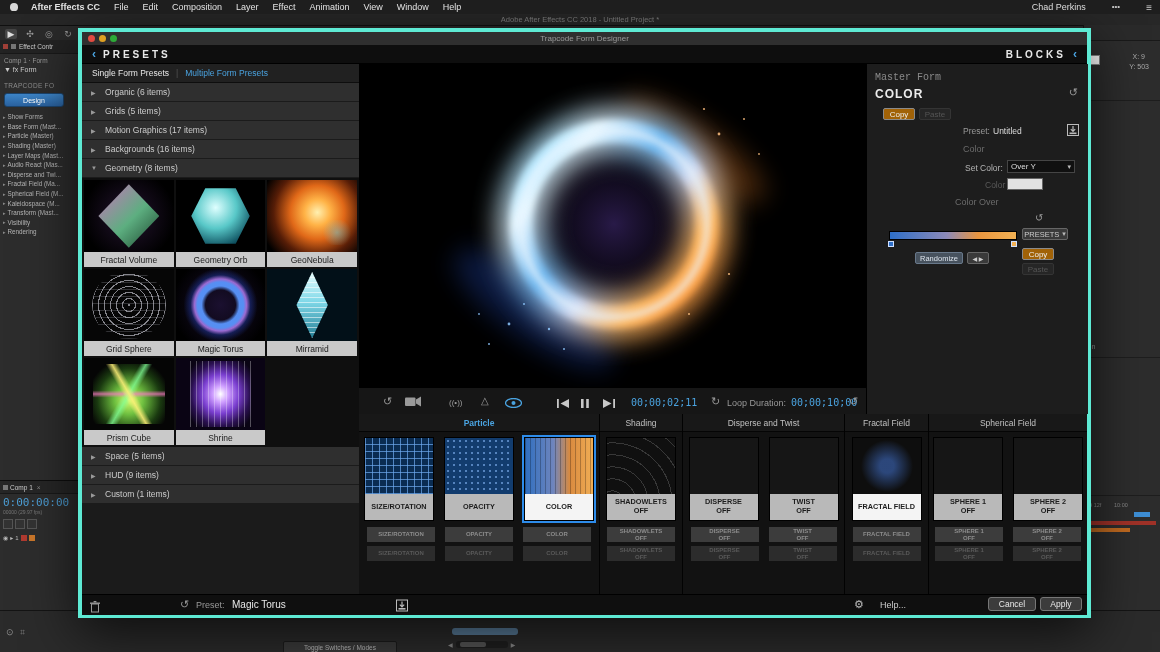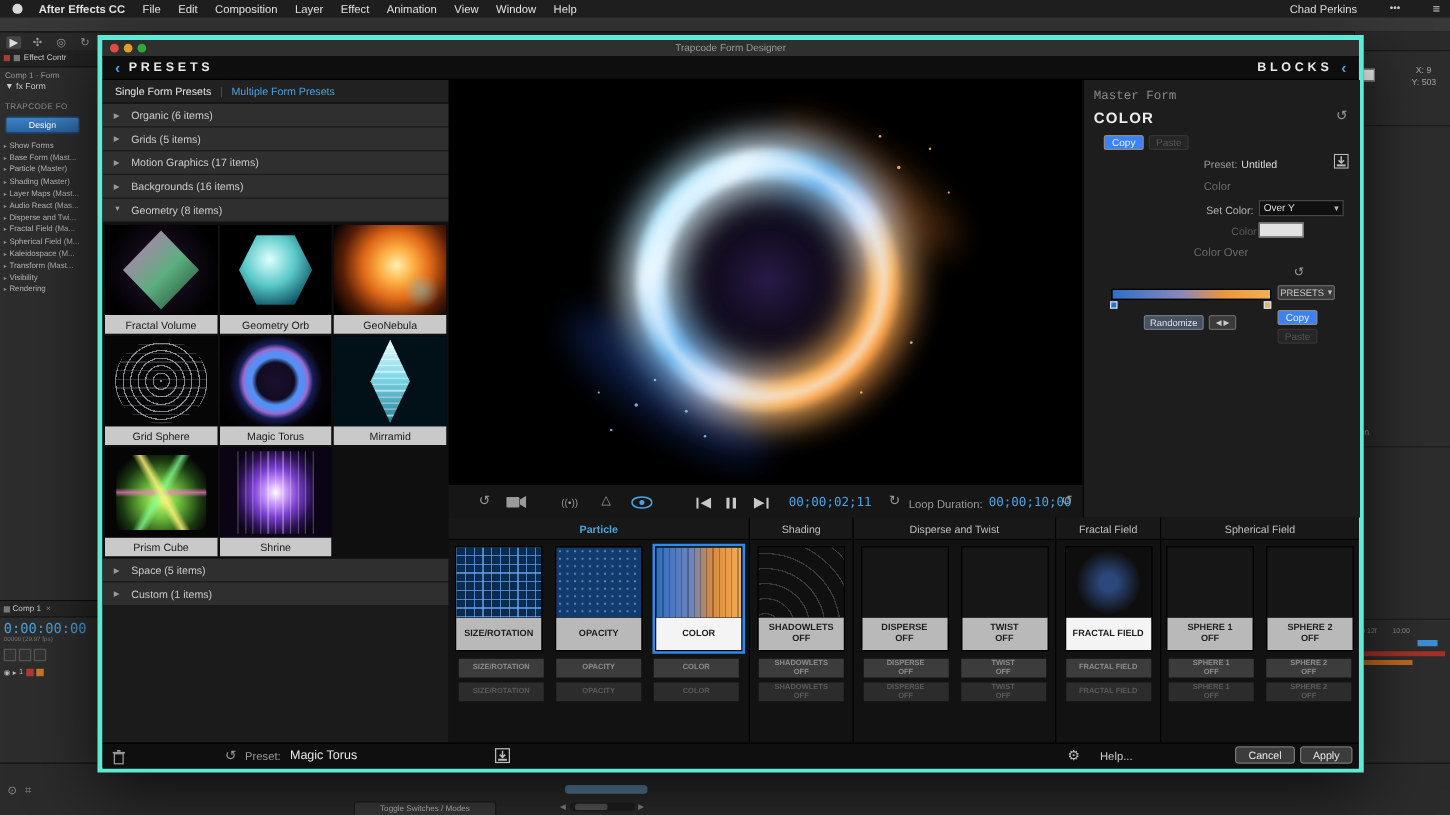--- a/index.html
+++ b/index.html
@@ -145,21 +145,21 @@
   .tr.small{font-size:9px;color:#999;font-weight:normal;}
 
   
   .inspector{position:absolute;top:32px;left:784px;width:221px;height:350px;background:#1d1d1d;border-left:1px solid #000;}
   .inspector .abs{position:absolute;}
   .ins-context{left:8px;top:8px;font-size:10px;color:#8a8a8a;font-family:Liberation Mono, monospace;}
   .ins-title{left:8px;top:23px;font-size:12px;color:#ececec;letter-spacing:1px;font-weight:bold;}
   .ico-reset{color:#9a9a9a;font-size:11px;}
   .btn{height:12px;font-size:8px;display:flex;align-items:center;justify-content:center;border-radius:2px;
        box-sizing:border-box;padding:0 4px;}
-  .btn-lit{background:#3b82f6;border:1px solid #8a8a8a;color:#eee;}
+  .btn-lit{background:#a16207;border:1px solid #8a8a8a;color:#eee;}
   .btn-dim{background:#262626;border:1px solid #343434;color:#555;}
   .btn-plain{background:#3a3a3a;border:1px solid #666;color:#ccc;}
   .lbl{font-size:8.5px;color:#999;white-space:nowrap;}
   .sec{font-size:9px;color:#6b6b6b;white-space:nowrap;}
   .val{font-size:8.5px;color:#ddd;white-space:nowrap;}
   .dropdown{width:68px;height:13px;background:#101010;border:1px solid #454545;color:#ddd;font-size:8px;
             display:flex;align-items:center;justify-content:space-between;padding:0 3px;box-sizing:border-box;}
   .dd-arrow{color:#bbb;font-size:7px;}
   .swatch{width:34px;height:10px;background:#e2e2e2;border:1px solid #666;}
   #grad-bar{width:126px;height:7px;border:1px solid #000;}
@@ -226,20 +226,21 @@
         <span class="menu-item">Window</span>
         <span class="menu-item">Help</span>
       </nav>
     <div class="mb-right">
       <span style="font-size:9px;">Chad Perkins</span>
       <span class="mb-ico">•••</span>
       <span class="mb-ico" style="font-size:10px;">≡</span>
     </div>
   </header>
 
+  <div id="ae-titlebar">Adobe After Effects CC 2018 - Untitled Project *</div>
   <div id="ae-toolbar">
     <span class="tool sel">▶</span>
     <span class="tool">✣</span>
     <span class="tool">◎</span>
     <span class="tool">↻</span>
     <span class="tool">▣</span>
   </div>
 
   <aside id="left-panel">
     <div class="ec-tabrow">
@@ -440,20 +441,24 @@
           </div>
           <div class="thumb">
             <div class="art art-shrine"></div>
             <div class="thumb-label">Shrine</div>
           </div>
         </div>
       <div id="sections-bottom">
           <div class="acc-row">
             <span class="acc-arrow">▶</span>
             <span>Space (5 items)</span>
+          </div>
+          <div class="acc-row">
+            <span class="acc-arrow">▶</span>
+            <span>HUD (9 items)</span>
           </div>
           <div class="acc-row">
             <span class="acc-arrow">▶</span>
             <span>Custom (1 items)</span>
           </div>
         </div>
     </div>
 
     <div class="preview">
       <svg width="507" height="323" viewBox="0 0 507 323">

